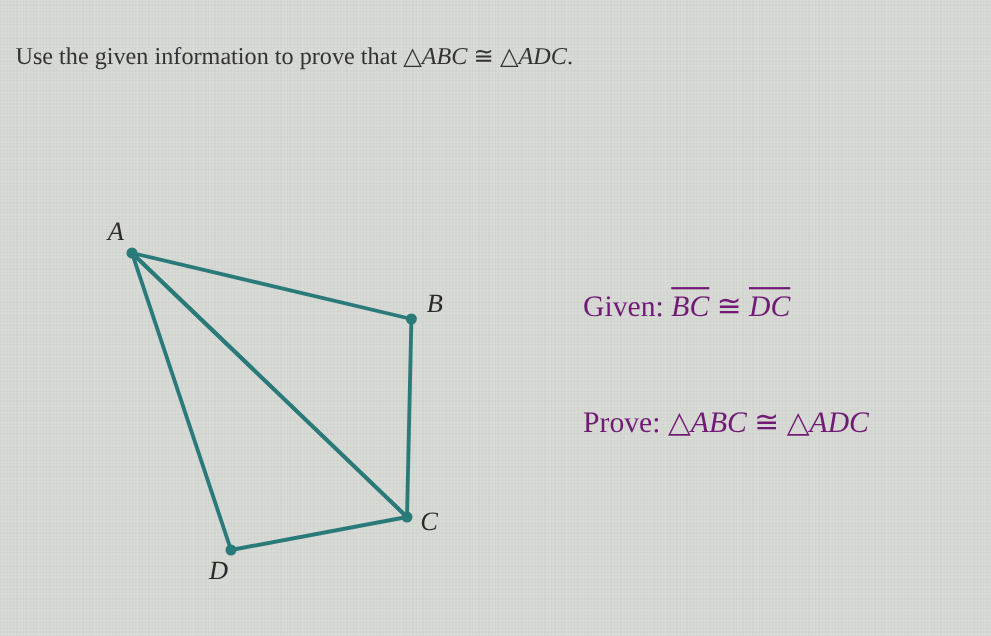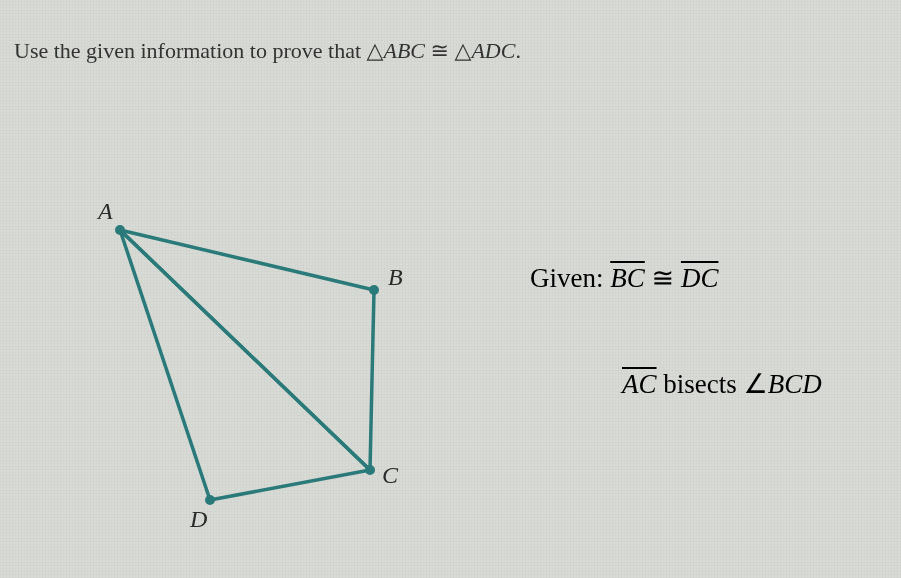--- a/index.html
+++ b/index.html
@@ -39,21 +39,21 @@
       font-size: 24px;
       font-style: italic;
       font-family: 'Times New Roman', serif;
       color: #2a2a2a;
     }
     .given-section {
       position: absolute;
       left: 530px;
       top: 260px;
       font-size: 27px;
-      color: #000000;
+      color: #701a75;
       line-height: 1.4;
     }
     .given-row {
       margin-bottom: 68px;
       white-space: nowrap;
     }
     .overline {
       text-decoration: overline;
       text-decoration-thickness: 1.5px;
       font-style: italic;
@@ -114,16 +114,18 @@
   <div class="vertex-label" style="left: 292px; top: 252px;">C</div>
   <div class="vertex-label" style="left: 100px; top: 296px;">D</div>
 </div>
 
 <div class="given-section">
   <div class="given-row">
     <span>Given: </span><span class="overline">BC</span>
     <span class="math-sym congruent"></span>
     <span class="overline">DC</span>
   </div>
-  <div class="indent-bisects">
-    <span class="overline">AC</span><span> bisects </span><span class="math-sym angle-sym"></span><span class="italic-math">BCD</span>
+  <div class="prove-row">
+    <span>Prove: </span><span class="math-sym triangle-sym"></span><span class="italic-math">ABC</span>
+    <span class="math-sym congruent"></span>
+    <span class="math-sym triangle-sym"></span><span class="italic-math">ADC</span>
   </div>
 </div>
 
 </body></html>

